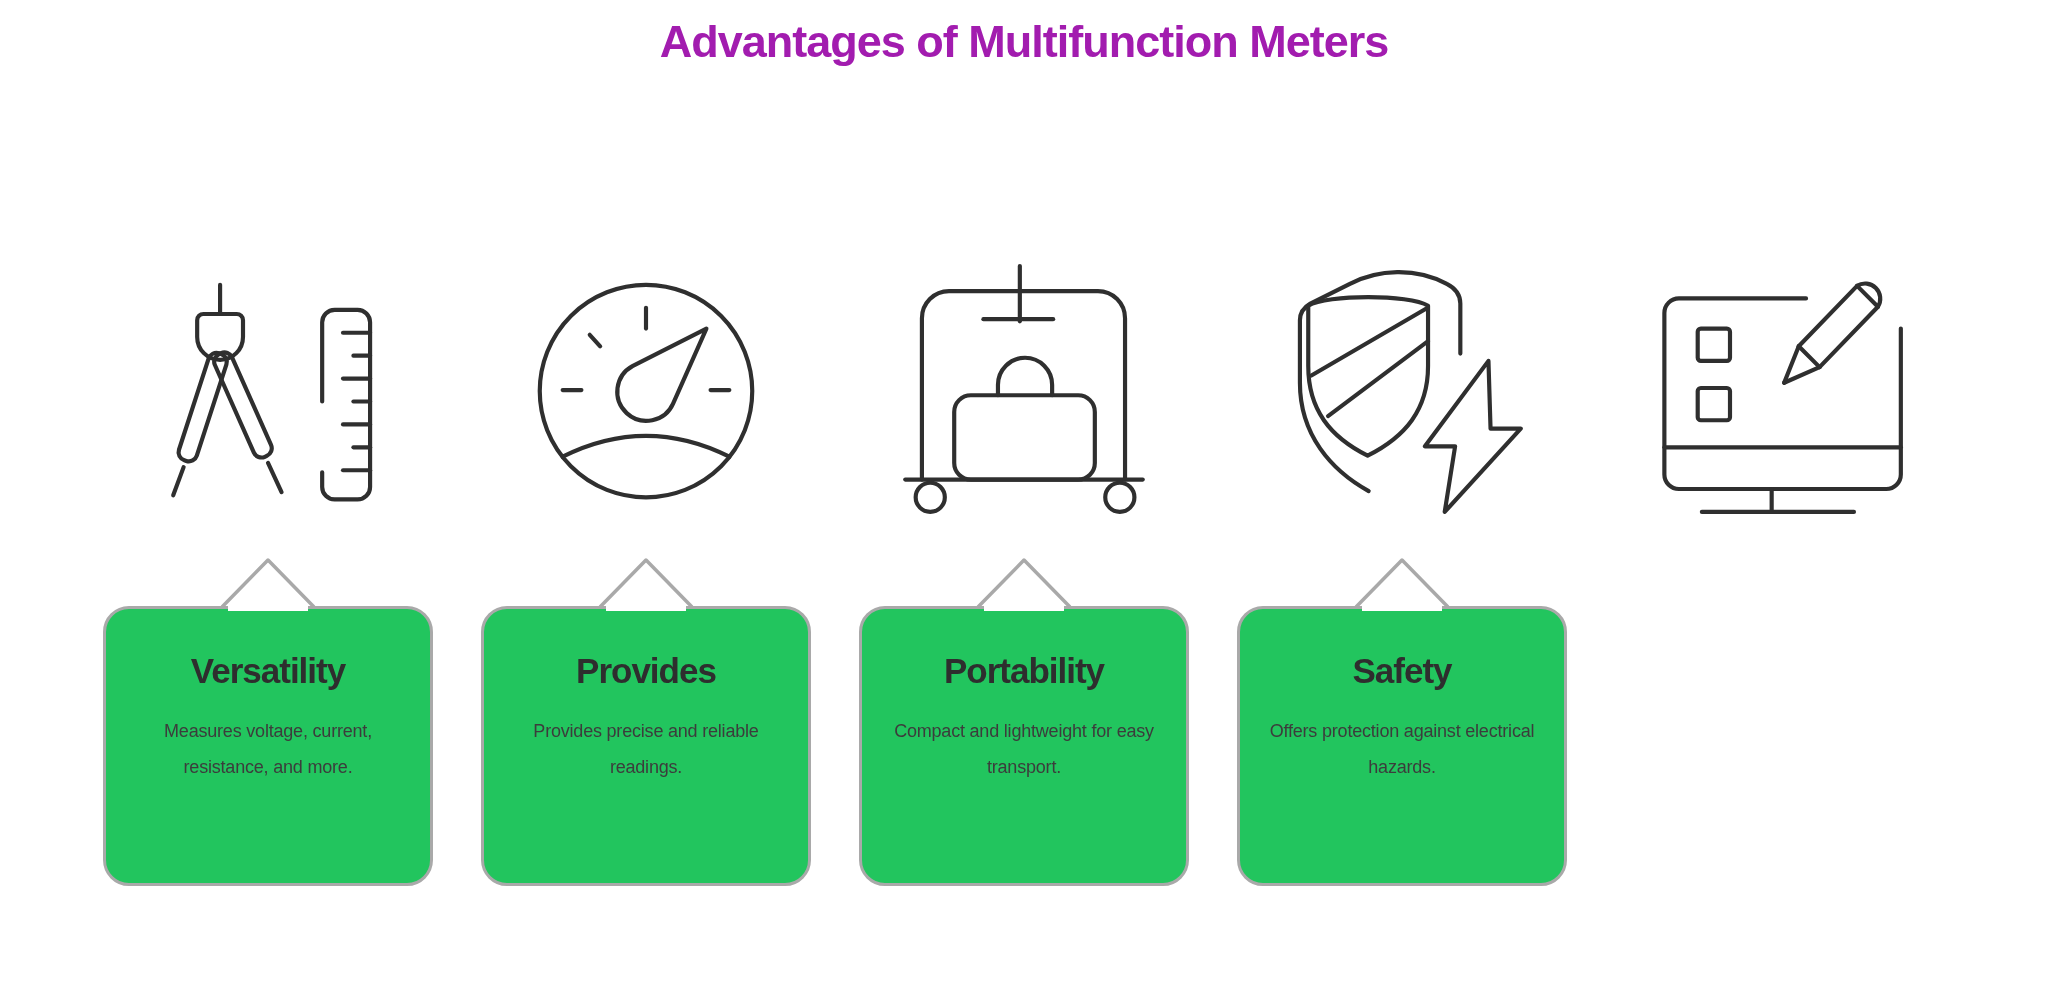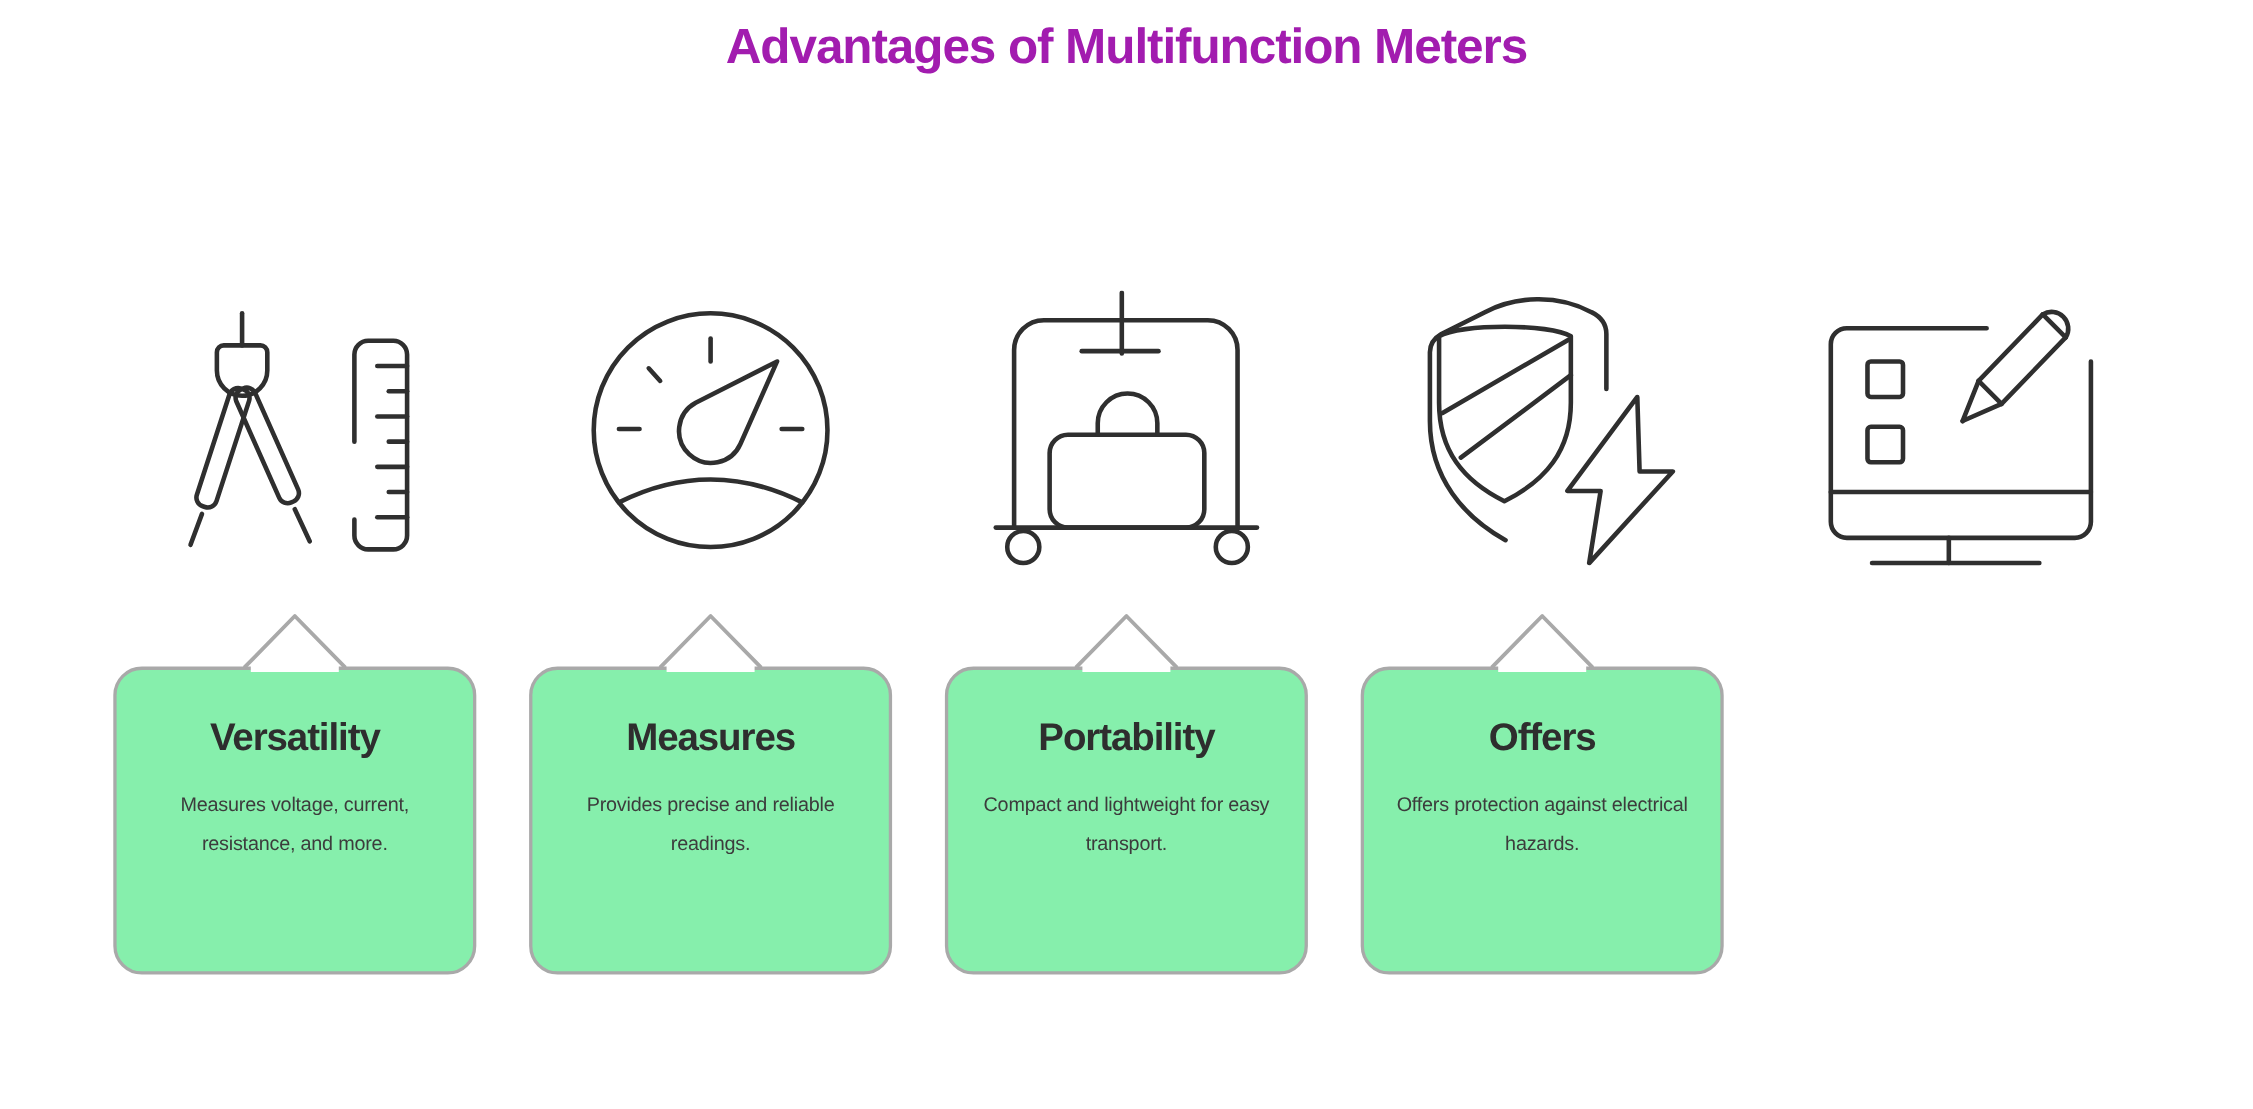--- a/index.html
+++ b/index.html
@@ -12,21 +12,21 @@
     color:#a21caf;letter-spacing:-1px;
   }
   .row{
     display:flex;justify-content:center;gap:48px;margin-top:196px;
   }
   .col{width:330px;display:flex;flex-direction:column;align-items:center;}
   .icon-wrap{height:250px;display:flex;align-items:center;justify-content:center;}
   .icon-wrap svg{display:block;}
   .card{
     position:relative;margin-top:92px;width:330px;height:280px;
-    border:3.5px solid #a9a9a9;border-radius:26px;background:#86efac;
+    border:3.5px solid #a9a9a9;border-radius:26px;background:#22c55e;
     box-sizing:border-box;text-align:center;
   }
   .notch{position:absolute;top:-54px;left:50%;transform:translateX(-50%);}
   .card h2{
     margin:42px 10px 0;font-size:35px;font-weight:bold;color:#2e2e2e;
     letter-spacing:-1px;
   }
   .card p{
     margin:22px auto 0;max-width:276px;font-size:18px;line-height:36px;
     color:#3c3c3c;letter-spacing:-0.2px;
@@ -82,21 +82,21 @@
           <path d="M178,62 L107,98 A28,28 0 1 0 146,134 Z"></path>
           <path d="M40,185 Q120,145 200,185"></path>
         </g>
       </svg>
     </div>
     <div class="card">
       <svg class="notch" width="104" height="56" viewBox="0 0 104 56">
         <polygon points="12,56 12,45 52,7 92,45 92,56" fill="#ffffff"></polygon>
         <polyline points="6,52 52,5 98,52" fill="none" stroke="#a9a9a9" stroke-width="3.5" stroke-linejoin="round"></polyline>
       </svg>
-      <h2>Measures</h2>
+      <h2>Provides</h2>
       <p>Provides precise and reliable readings.</p>
     </div>
   </div>
 
   <div class="col">
     <div class="icon-wrap">
       <svg width="250" height="250" viewBox="0 0 240 240">
         <g fill="none" stroke="#2f2f2f" stroke-width="4" stroke-linecap="round" stroke-linejoin="round">
           <path d="M22,207 V52 a26,26 0 0 1 26,-26 h143 a26,26 0 0 1 26,26 V207"></path>
           <line x1="6" y1="207" x2="234" y2="207"></line>
@@ -129,21 +129,21 @@
           <line x1="49" y1="146" x2="145" y2="74"></line>
           <path d="M203,93 L142,175 h29 L161,238 L234,158 h-29 Z"></path>
         </g>
       </svg>
     </div>
     <div class="card">
       <svg class="notch" width="104" height="56" viewBox="0 0 104 56">
         <polygon points="12,56 12,45 52,7 92,45 92,56" fill="#ffffff"></polygon>
         <polyline points="6,52 52,5 98,52" fill="none" stroke="#a9a9a9" stroke-width="3.5" stroke-linejoin="round"></polyline>
       </svg>
-      <h2>Offers</h2>
+      <h2>Safety</h2>
       <p>Offers protection against electrical hazards.</p>
     </div>
   </div>
 
   <div class="col">
     <div class="icon-wrap">
       <svg width="250" height="250" viewBox="0 0 240 240">
         <g fill="none" stroke="#2f2f2f" stroke-width="4" stroke-linecap="round" stroke-linejoin="round">
           <path d="M145,33 H23 a14,14 0 0 0 -14,14 V202 a14,14 0 0 0 14,14 H222 a14,14 0 0 0 14,-14 V62"></path>
           <line x1="9" y1="176" x2="236" y2="176"></line>

